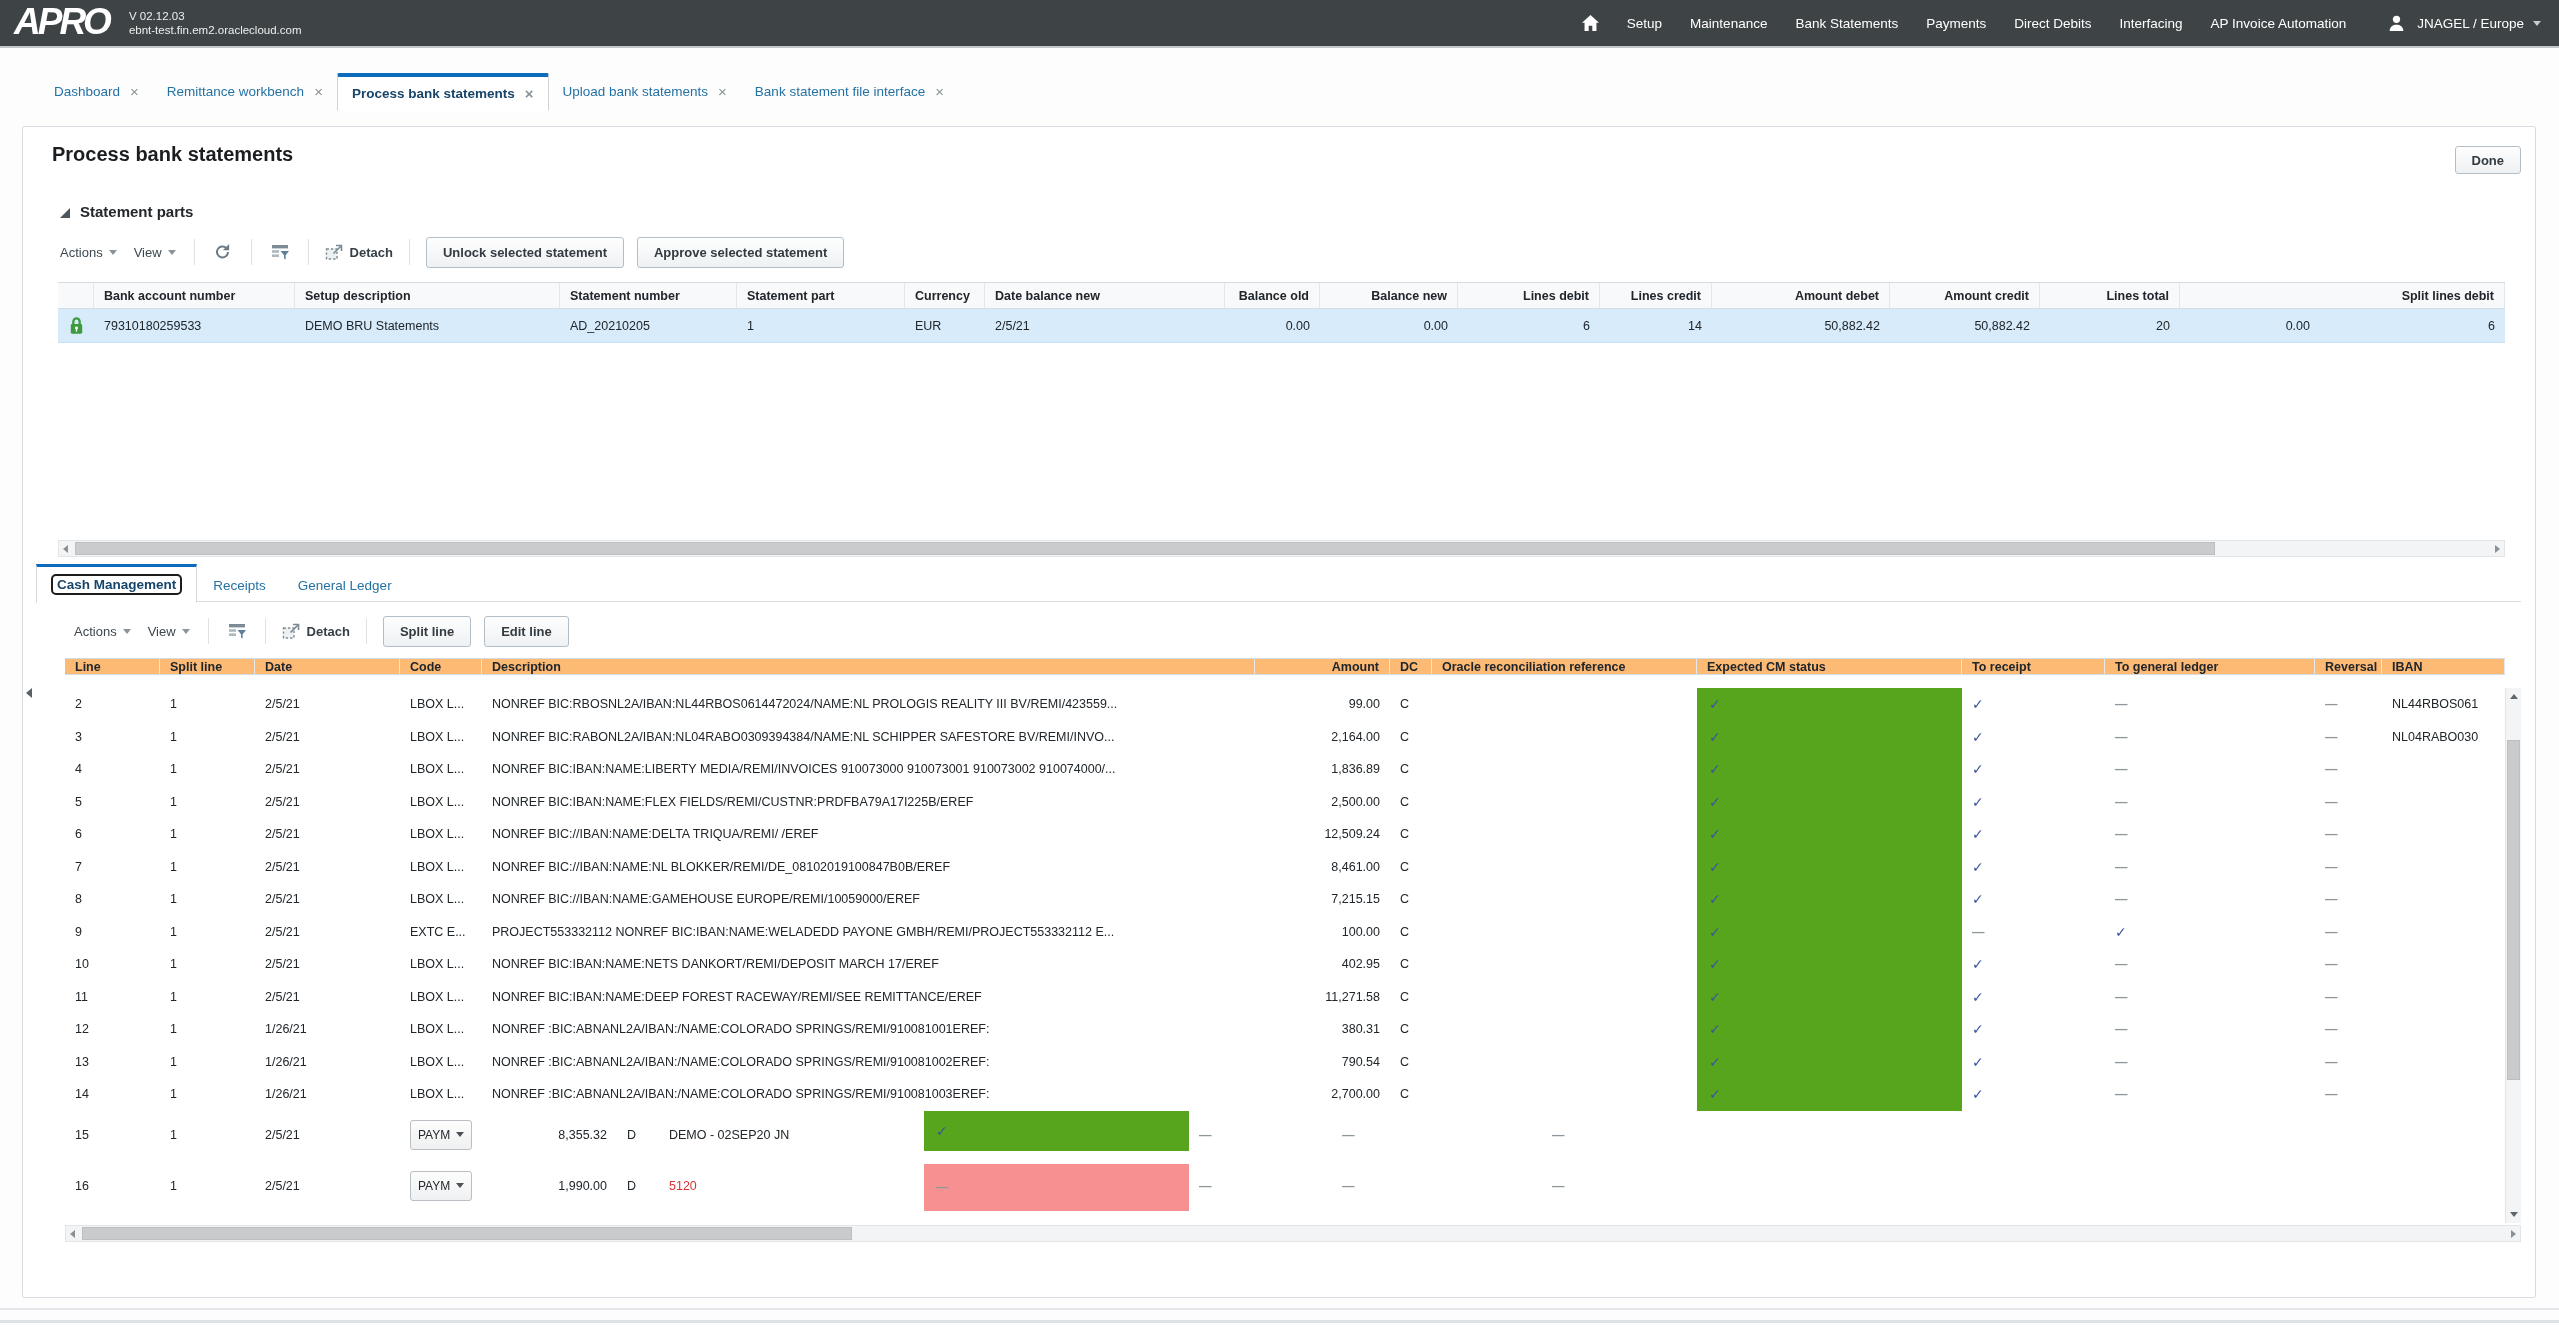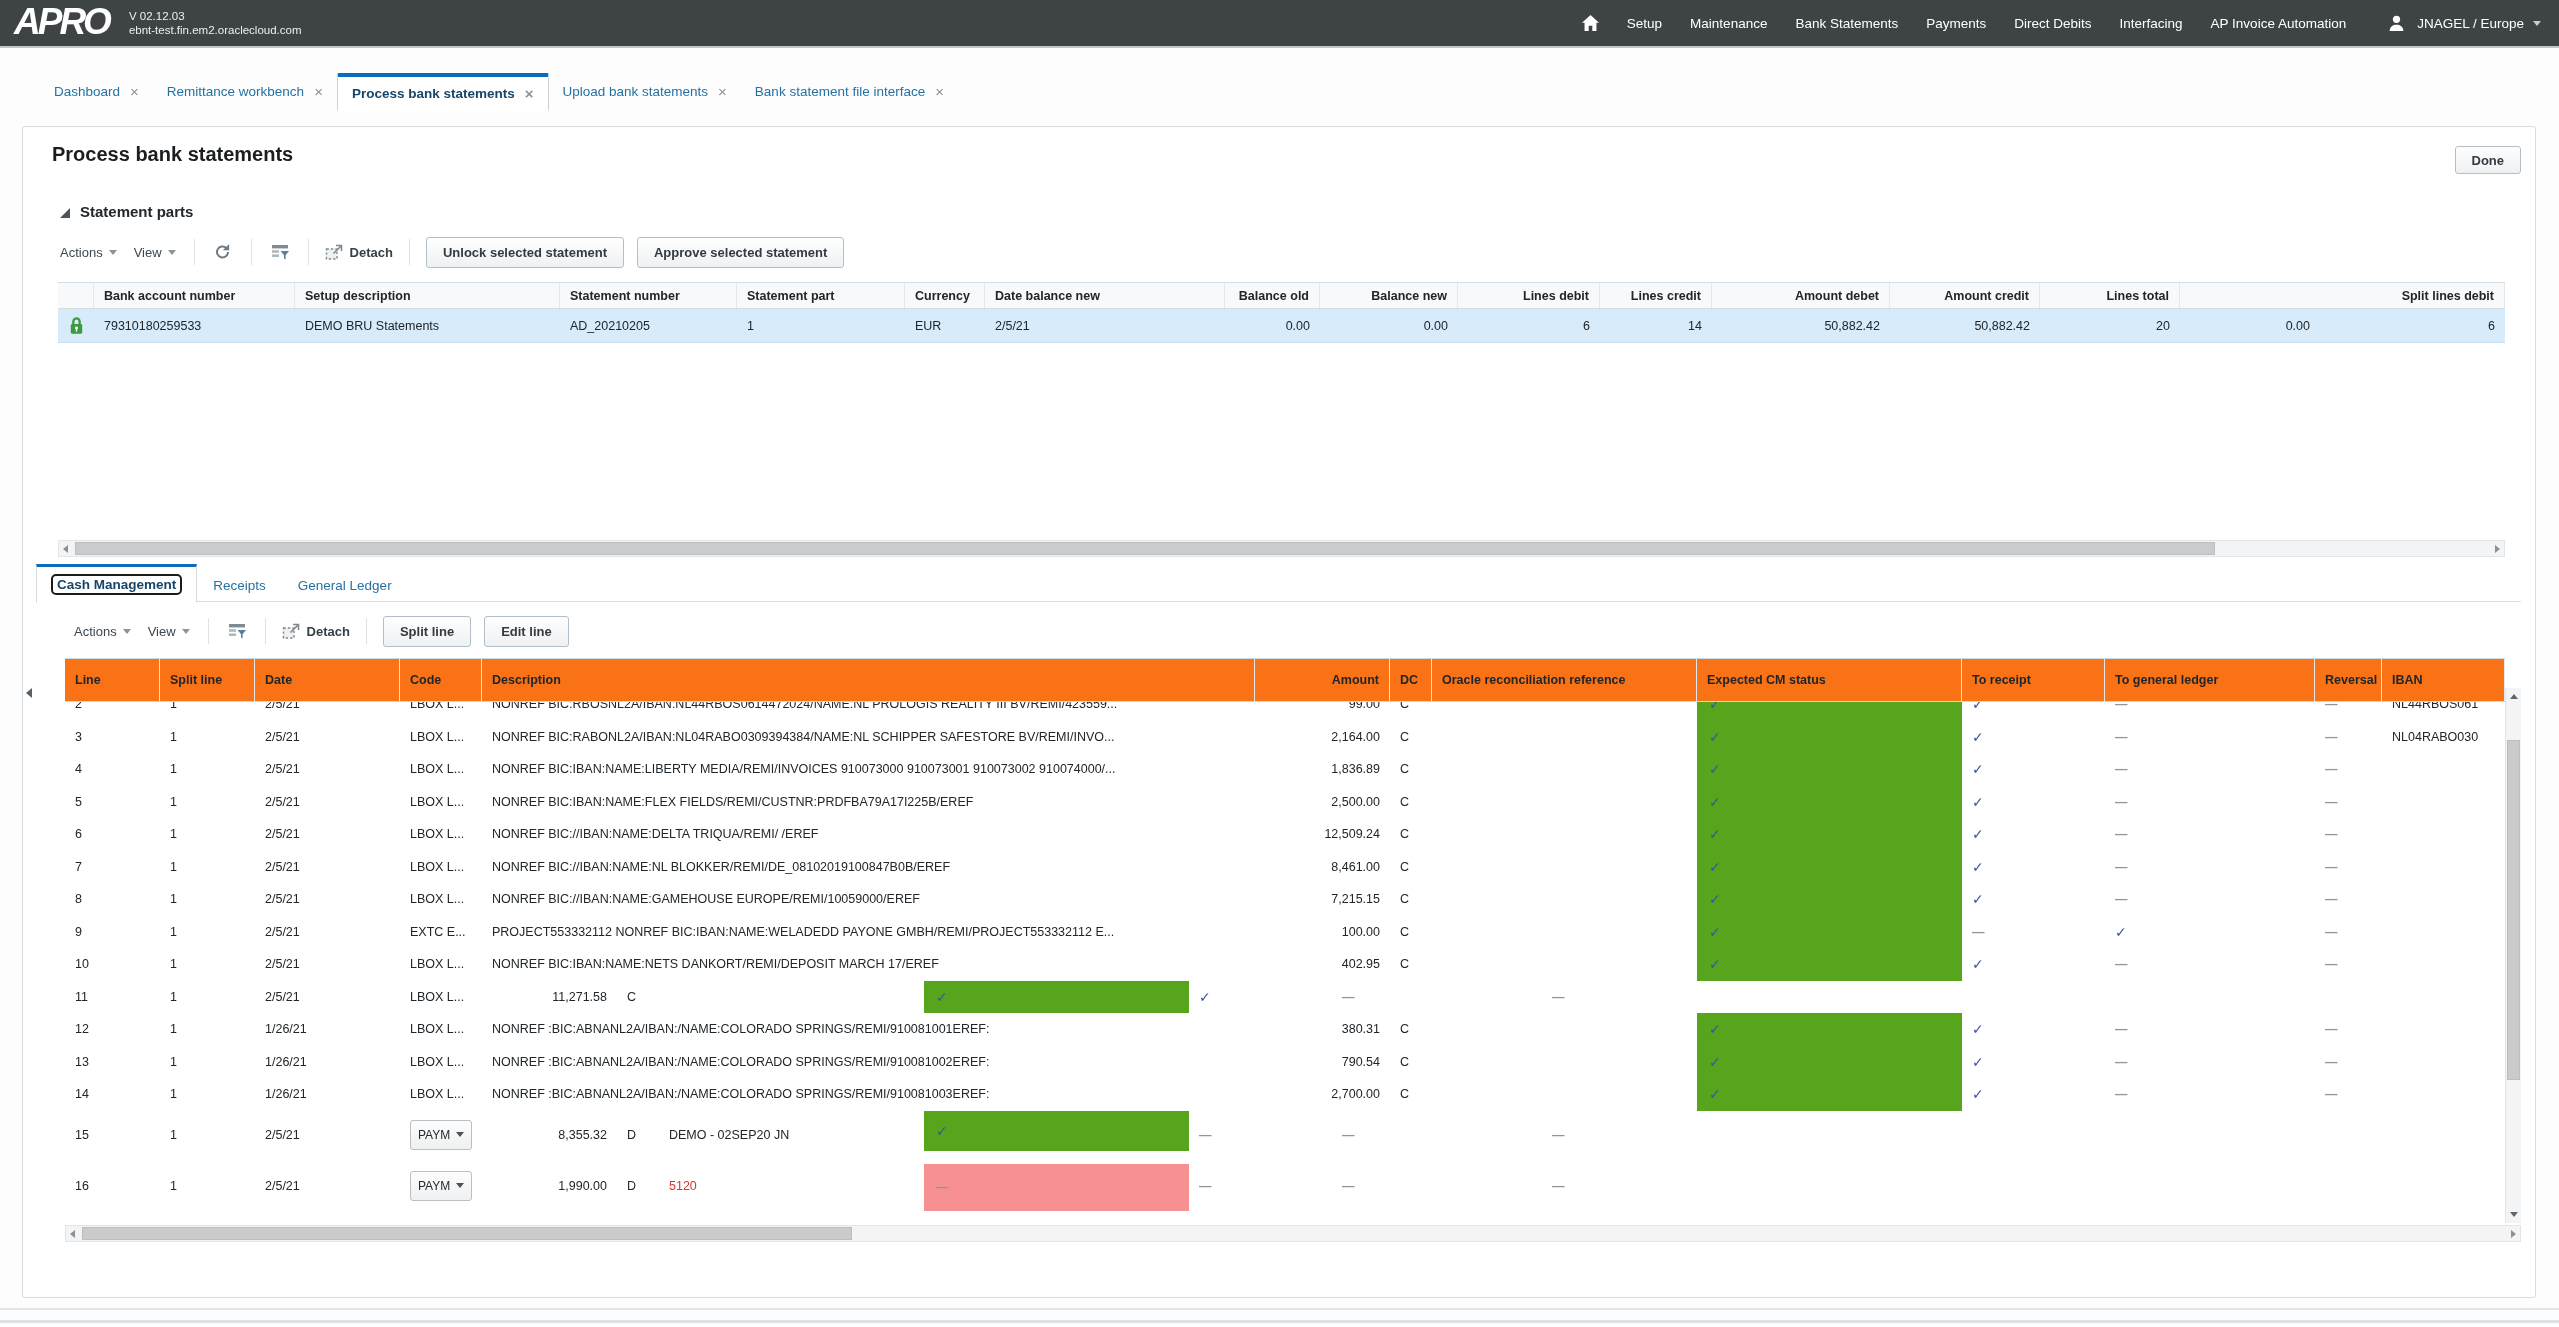--- a/index.html
+++ b/index.html
@@ -42,21 +42,21 @@
   .detach{display:flex;align-items:center;gap:7px;font-weight:bold;color:#353f46;}
   .btn{height:31px;padding:0 16px;border:1px solid #b3bfc8;border-radius:3px;
        background:linear-gradient(#fefefe,#eef1f3);font-weight:bold;font-size:13px;color:#333b41;
        font-family:inherit;cursor:default;}
   .done{position:absolute;top:146px;right:38px;height:28px;z-index:2;}
 
   
   .thead{position:absolute;display:flex;box-sizing:border-box;background:#f7f9fa;
          border-top:1px solid #d3dce2;border-bottom:1px solid #d3dce2;font-weight:bold;color:#20262b;z-index:2;}
   .t1{left:58px;top:282px;width:2447px;height:27px;font-size:12.5px;}
-  .t2{left:65px;top:658px;width:2440px;height:44px;font-size:12.5px;background:#f97316;}
+  .t2{left:65px;top:658px;width:2440px;height:17px;font-size:12.5px;background:#fdba74;}
   .thead .cell{box-sizing:border-box;padding:0 10px;display:flex;align-items:center;
                border-right:1px solid #e4e8eb;overflow:hidden;white-space:nowrap;}
   .cell.r{justify-content:flex-end;text-align:right;}
 
   .trow1{position:absolute;left:58px;top:309px;width:2447px;height:34px;display:flex;background:#d7ebfb;
          font-size:12.5px;border-bottom:1px solid #c9dff2;box-sizing:border-box;z-index:2;}
   .trow1 .cell,.drow .cell{box-sizing:border-box;padding:0 10px;display:flex;align-items:center;
          overflow:hidden;white-space:nowrap;}
   .lockcell{justify-content:center;padding:0 4px !important;}
 
@@ -566,20 +566,21 @@
         <div class="cell c-reversal" style="width: 67px;">
           <span class="dsh">—</span>
         </div>
         <div class="cell c-iban" style="width: 123px;"></div>
       </div>
       <div class="drow" style="height: 32.5px;">
         <div class="cell c-line" style="width: 95px;">11</div>
         <div class="cell c-split" style="width: 95px;">1</div>
         <div class="cell c-date" style="width: 145px;">2/5/21</div>
         <div class="cell c-code" style="width: 82px;">LBOX L...</div>
+        <div class="cell c-desc" style="width: 773px;">NONREF BIC:IBAN:NAME:DEEP FOREST RACEWAY/REMI/SEE REMITTANCE/EREF</div>
         <div class="cell c-amount r" style="width: 135px;">11,271.58</div>
         <div class="cell c-dc" style="width: 42px;">C</div>
         <div class="cell c-recon" style="width: 265px;">
           <span></span>
         </div>
         <div class="cell c-status status-cell" style="width: 265px;">
           <div class="fill green">
             <span class="ck">✓</span>
           </div>
         </div>

